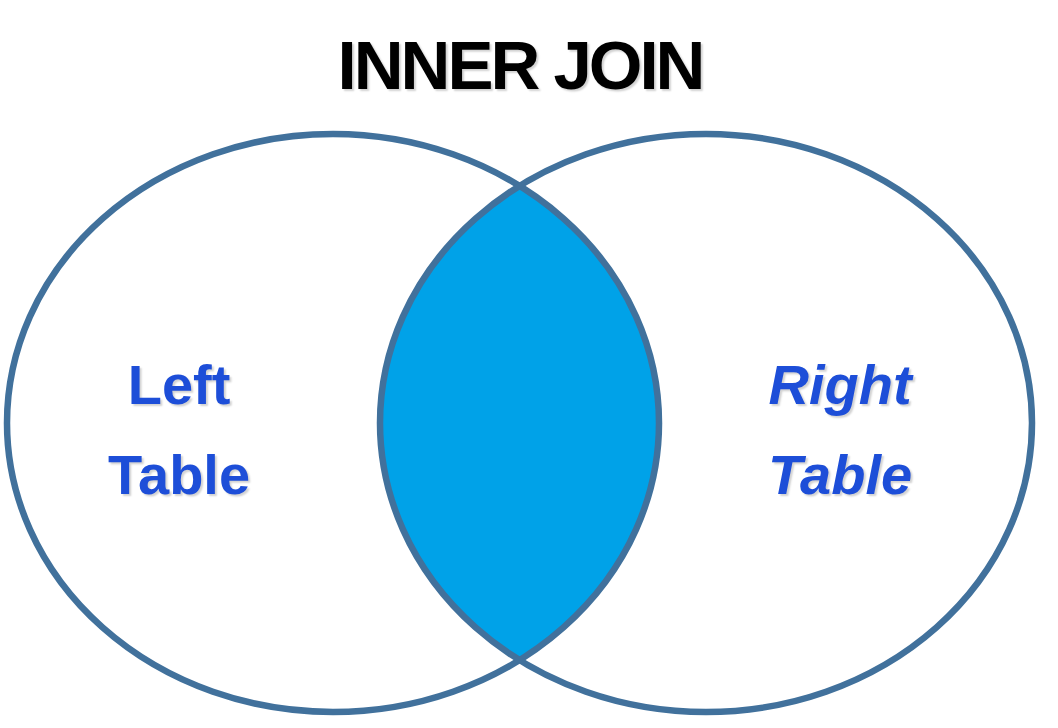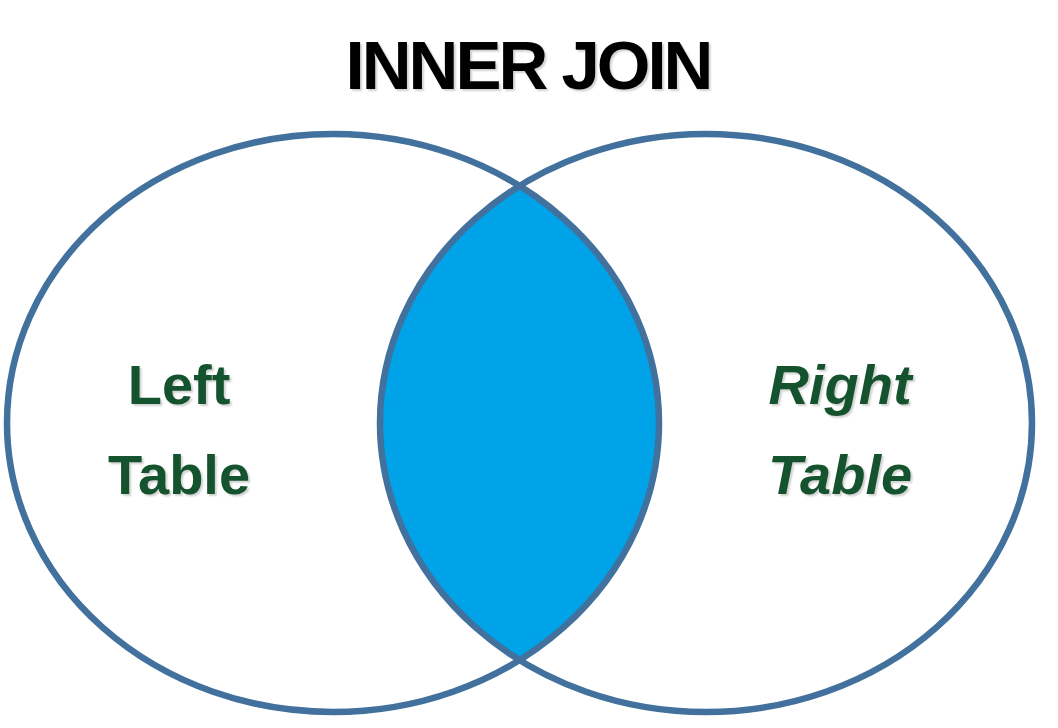--- a/index.html
+++ b/index.html
@@ -17,39 +17,39 @@
     height: 728px;
     background: #ffffff;
   }
   .venn-svg {
     position: absolute;
     left: 0;
     top: 0;
   }
   .diagram-title {
     position: absolute;
-    left: 8px;
+    left: 0;
     top: 26px;
     width: 1040px;
     text-align: center;
     font-size: 69px;
     font-weight: bold;
     letter-spacing: -3px;
     color: #000000;
     text-shadow: 2px 2px 2px rgba(0,0,0,0.18);
     white-space: nowrap;
   }
   .circle-label {
     position: absolute;
     width: 240px;
     text-align: center;
     font-size: 56px;
     font-weight: bold;
     line-height: 90px;
-    color: #14532d;
+    color: #1d4ed8;
     text-shadow: 2px 2px 2px rgba(0,0,0,0.18);
     white-space: pre-line;
   }
   .circle-label.left  { left: 59px;  top: 340px; }
   .circle-label.right { left: 720px; top: 340px; font-style: italic; }
 </style>
 </head>
 <body>
 
 <div class="stage">

